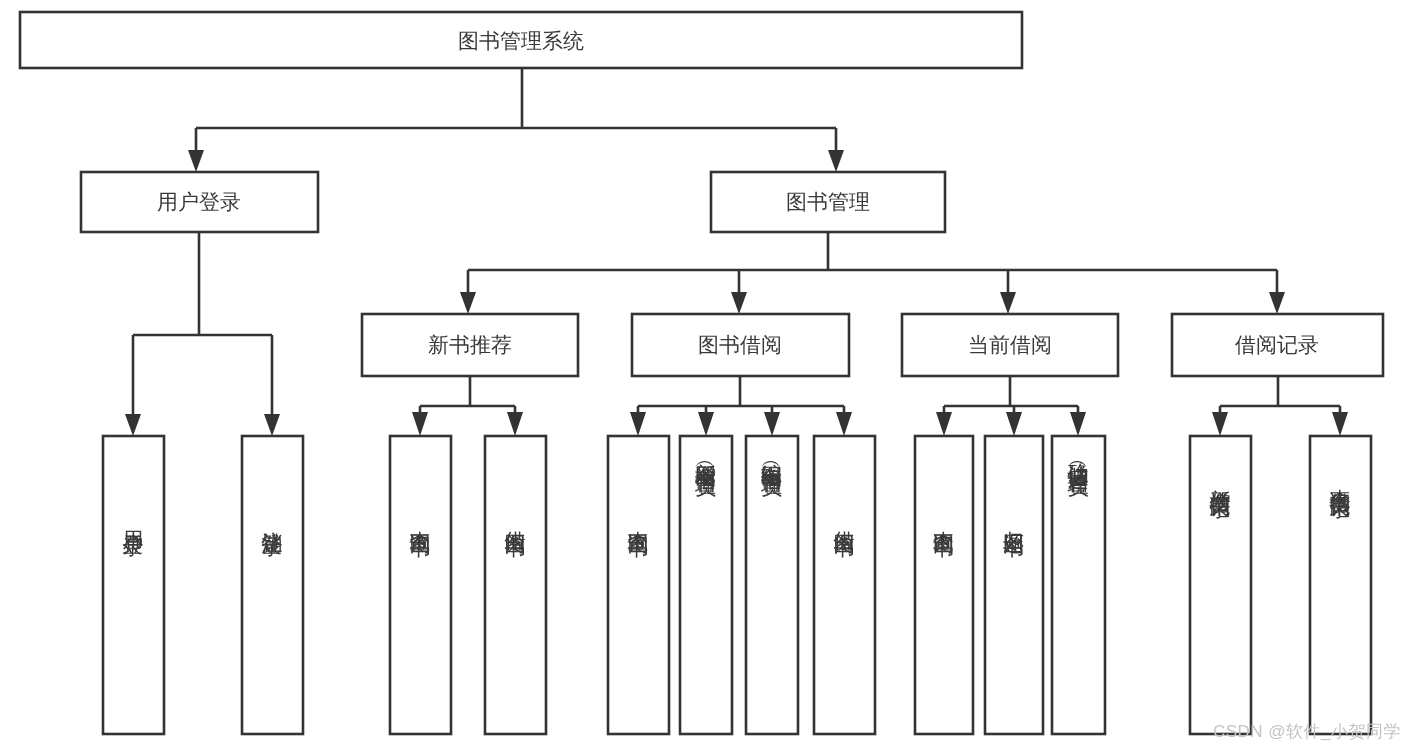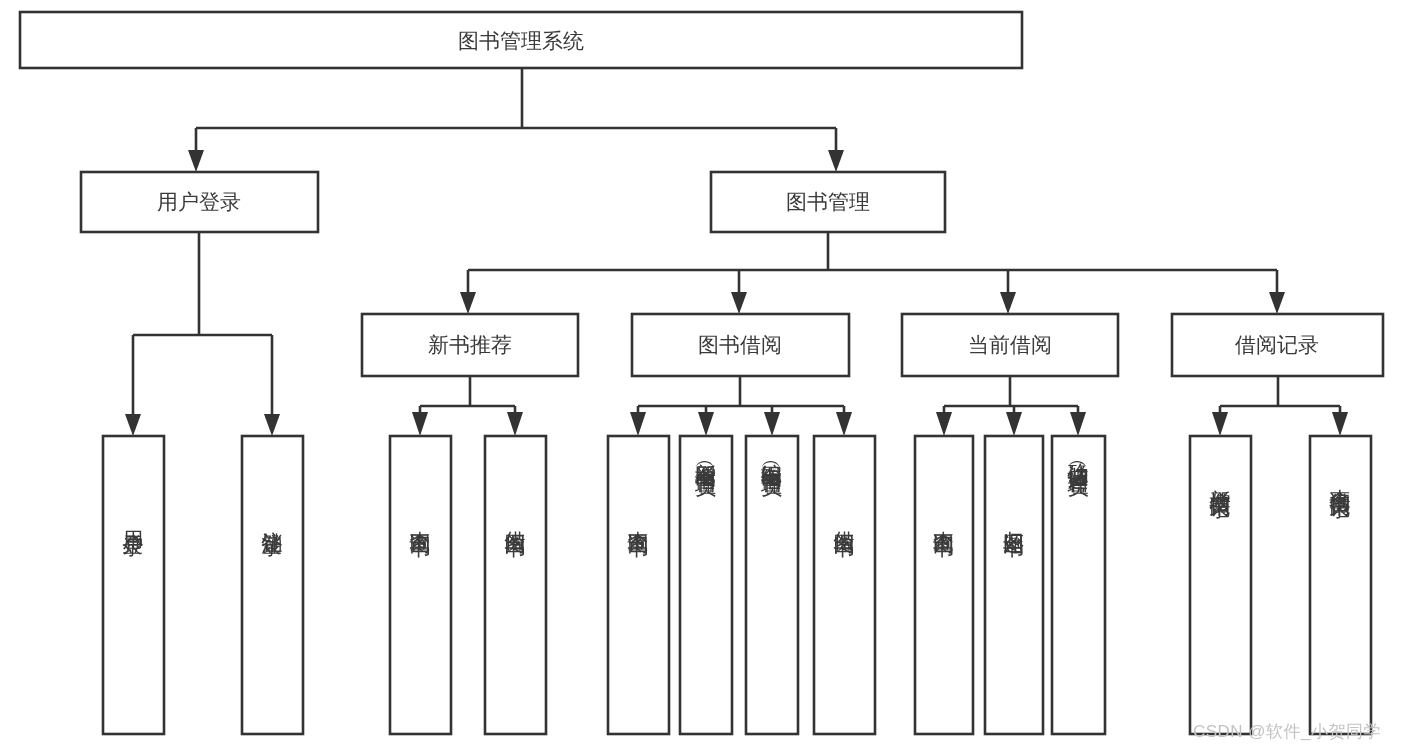--- a/index.html
+++ b/index.html
@@ -60,21 +60,21 @@
     text-orientation: upright;
     font-family: "Liberation Sans", "DejaVu Sans", sans-serif;
     font-size: 21px;
     line-height: 1;
     color: #3a3a3a;
     letter-spacing: 2px;
     white-space: nowrap;
   }
   .watermark {
     position: absolute;
-    right: 24px;
+    right: 4px;
     bottom: 4px;
     font-family: "Liberation Sans", "DejaVu Sans", sans-serif;
     font-size: 17px;
     color: #c3c3c3;
     white-space: nowrap;
     letter-spacing: 0.5px;
   }
 </style>
 </head>
 <body>

